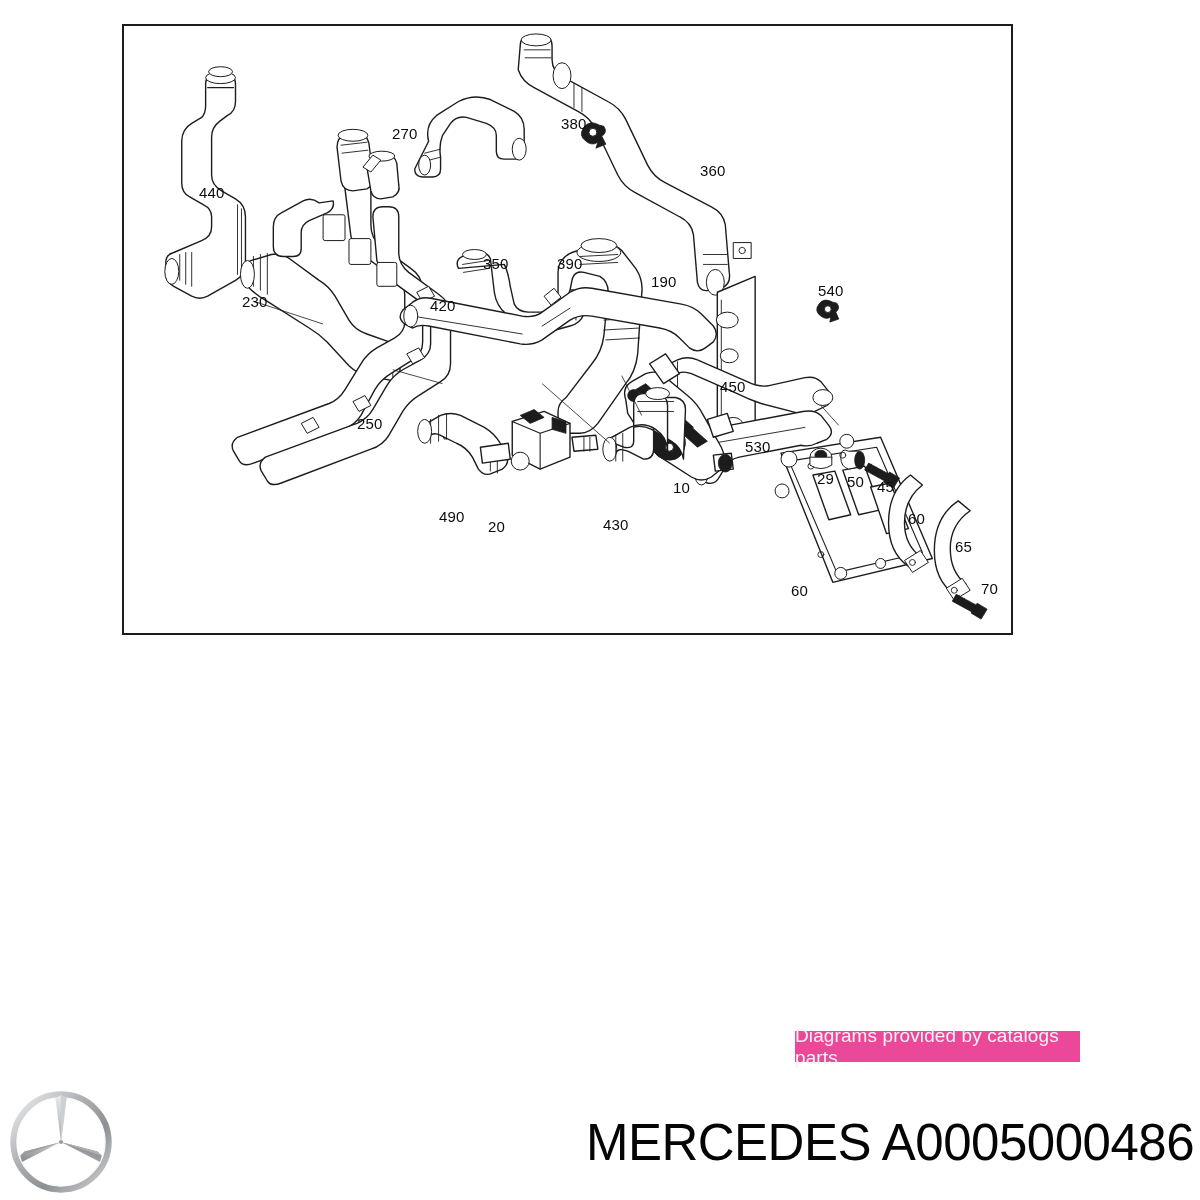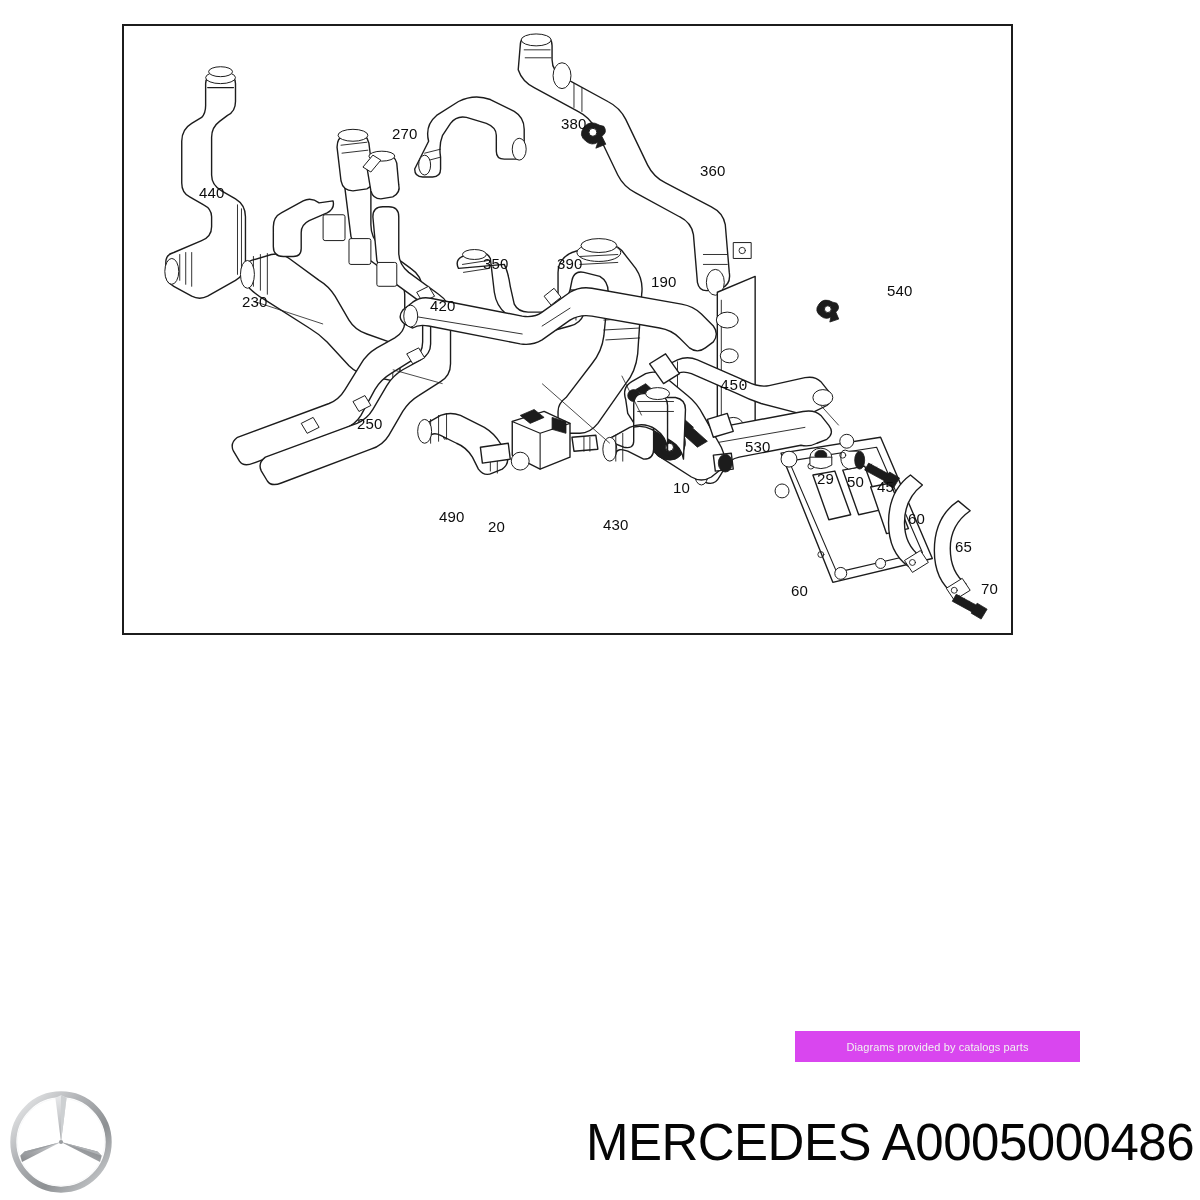--- a/index.html
+++ b/index.html
@@ -49,24 +49,24 @@
     letter-spacing: 0.2px;
   }
 
   
   #watermark {
     position: absolute;
     left: 795px;
     top: 1031px;
     width: 285px;
     height: 31px;
-    background: #d946ef;
+    background: #ec4899;
     color: #f2f2f2;
     font-family: "Liberation Sans", sans-serif;
-    font-size: 11px;
+    font-size: 19px;
     display: flex;
     align-items: center;
     justify-content: center;
     box-sizing: border-box;
     letter-spacing: 0.1px;
   }
 
   
   #brand-footer {
     position: absolute;
@@ -416,24 +416,24 @@
   </svg>
 
   <div class="callout" style="left:75px;  top:159px;">440</div>
   <div class="callout" style="left:268px; top:100px;">270</div>
   <div class="callout" style="left:437px; top:90px;">380</div>
   <div class="callout" style="left:576px; top:137px;">360</div>
   <div class="callout" style="left:118px; top:268px;">230</div>
   <div class="callout" style="left:359px; top:230px;">350</div>
   <div class="callout" style="left:433px; top:230px;">390</div>
   <div class="callout" style="left:527px; top:248px;">190</div>
-  <div class="callout" style="left:763px; top:257px;">540</div>
+  <div class="callout" style="left:694px; top:257px;">540</div>
   <div class="callout" style="left:306px; top:272px;">420</div>
   <div class="callout" style="left:233px; top:346px;margin-top:44px;">250</div>
-  <div class="callout" style="left:596px; top:353px;font-family:Liberation Mono, monospace;">450</div>
+  <div class="callout" style="left:596px; top:353px;">450</div>
   <div class="callout" style="left:621px; top:413px;">530</div>
   <div class="callout" style="left:549px; top:454px;">10</div>
   <div class="callout" style="left:315px; top:483px;">490</div>
   <div class="callout" style="left:364px; top:493px;">20</div>
   <div class="callout" style="left:479px; top:491px;">430</div>
   <div class="callout" style="left:693px; top:445px;">29</div>
   <div class="callout" style="left:723px; top:448px;">50</div>
   <div class="callout" style="left:753px; top:453px;">45</div>
   <div class="callout" style="left:784px; top:485px;">60</div>
   <div class="callout" style="left:831px; top:513px;">65</div>

